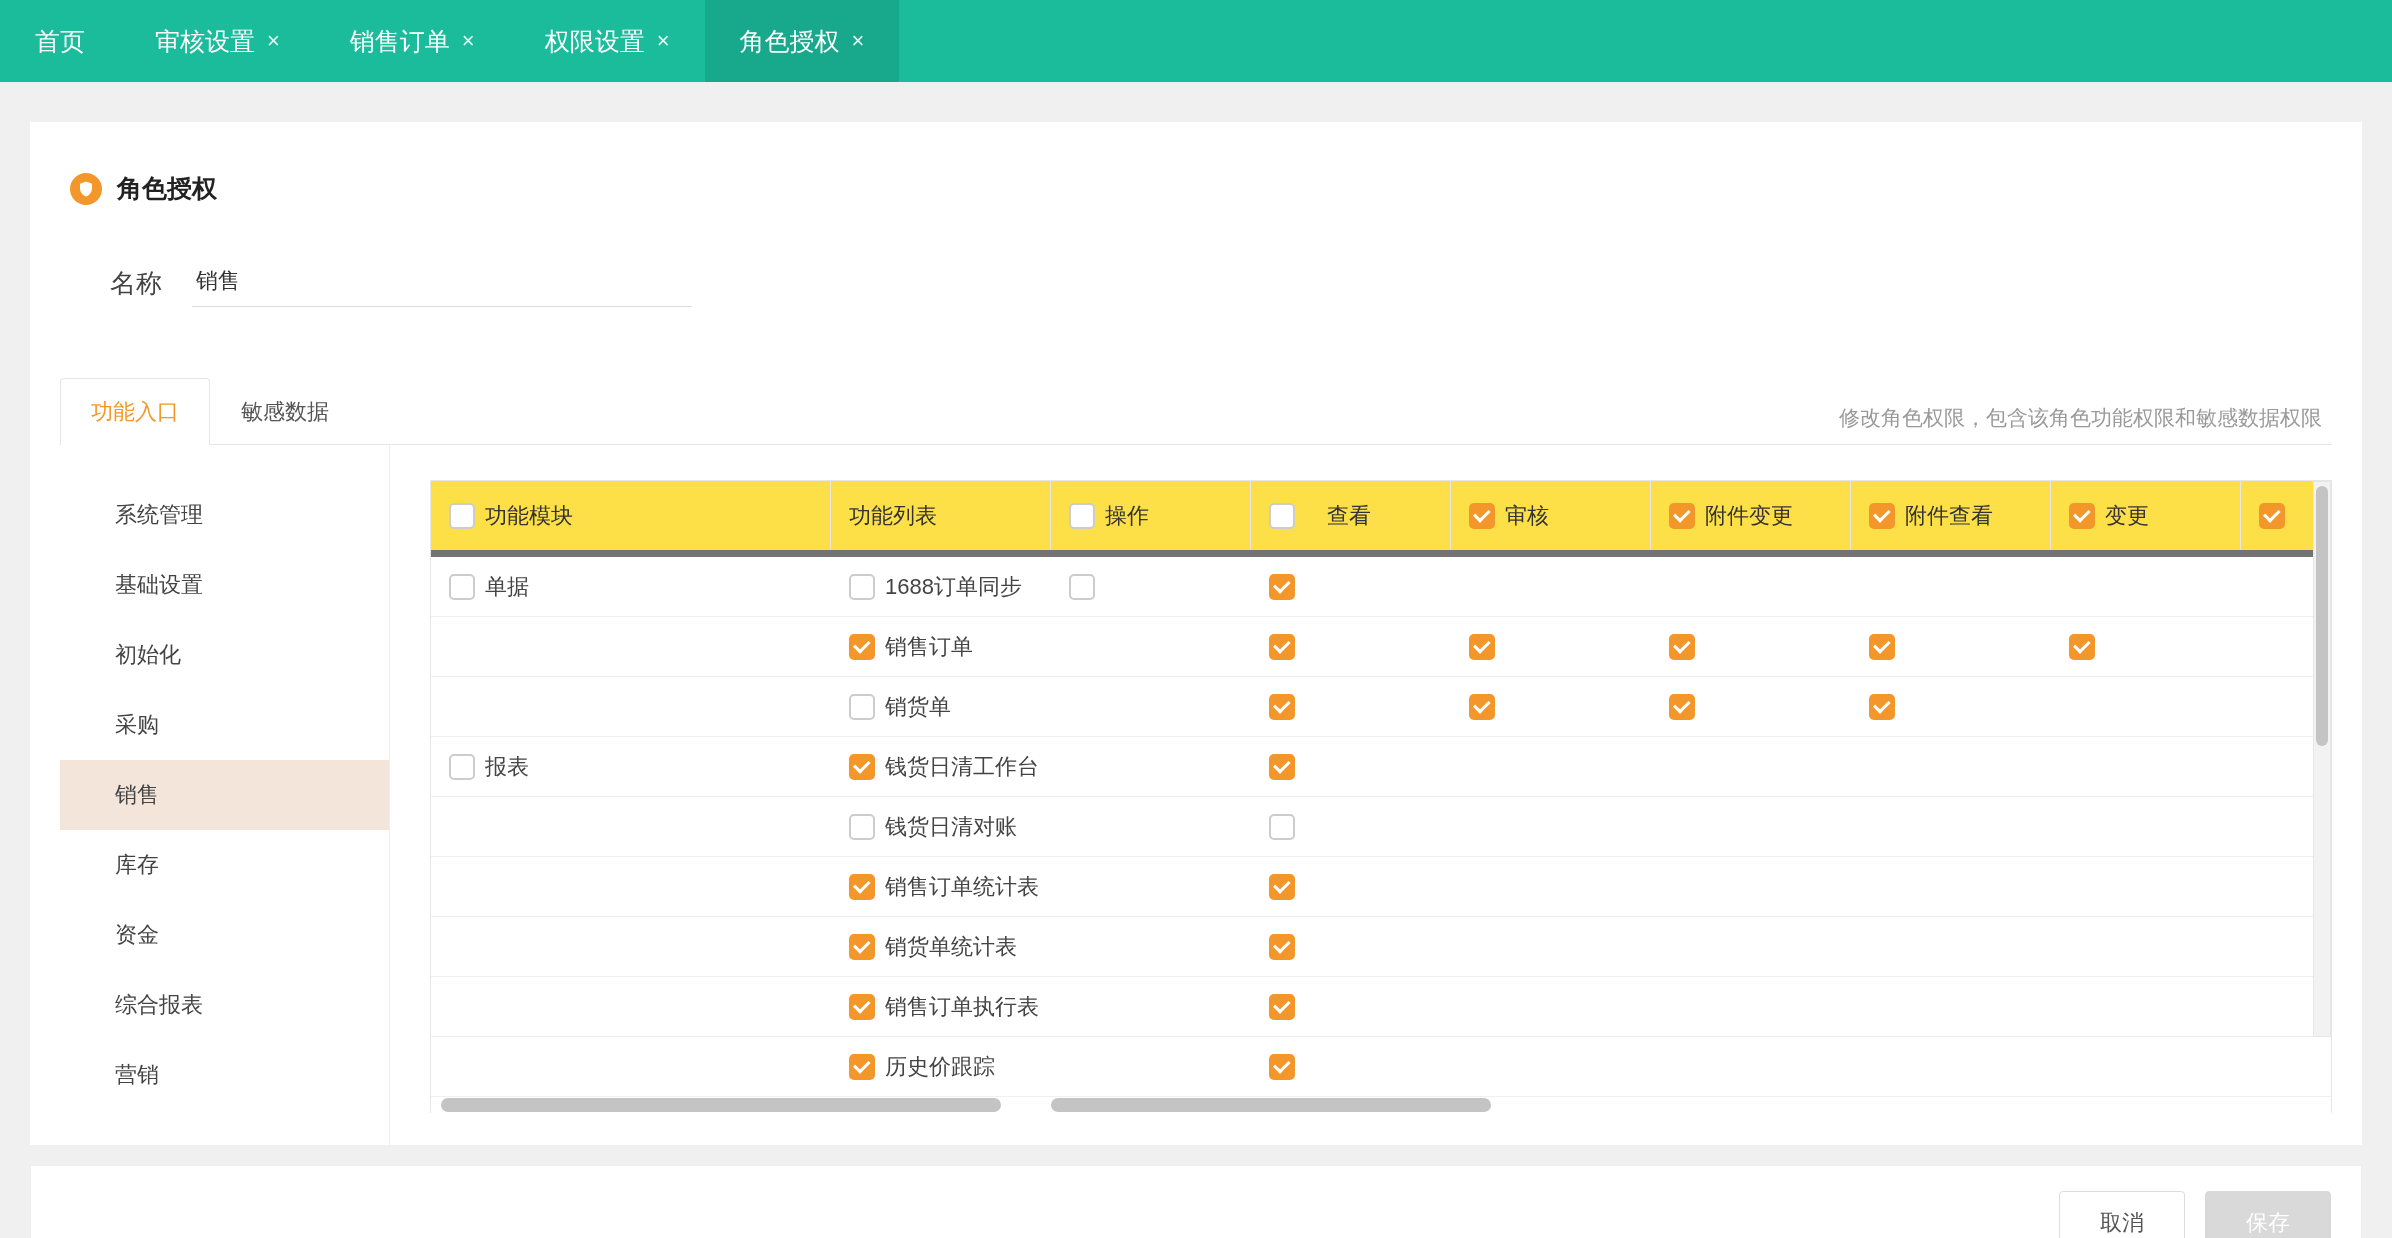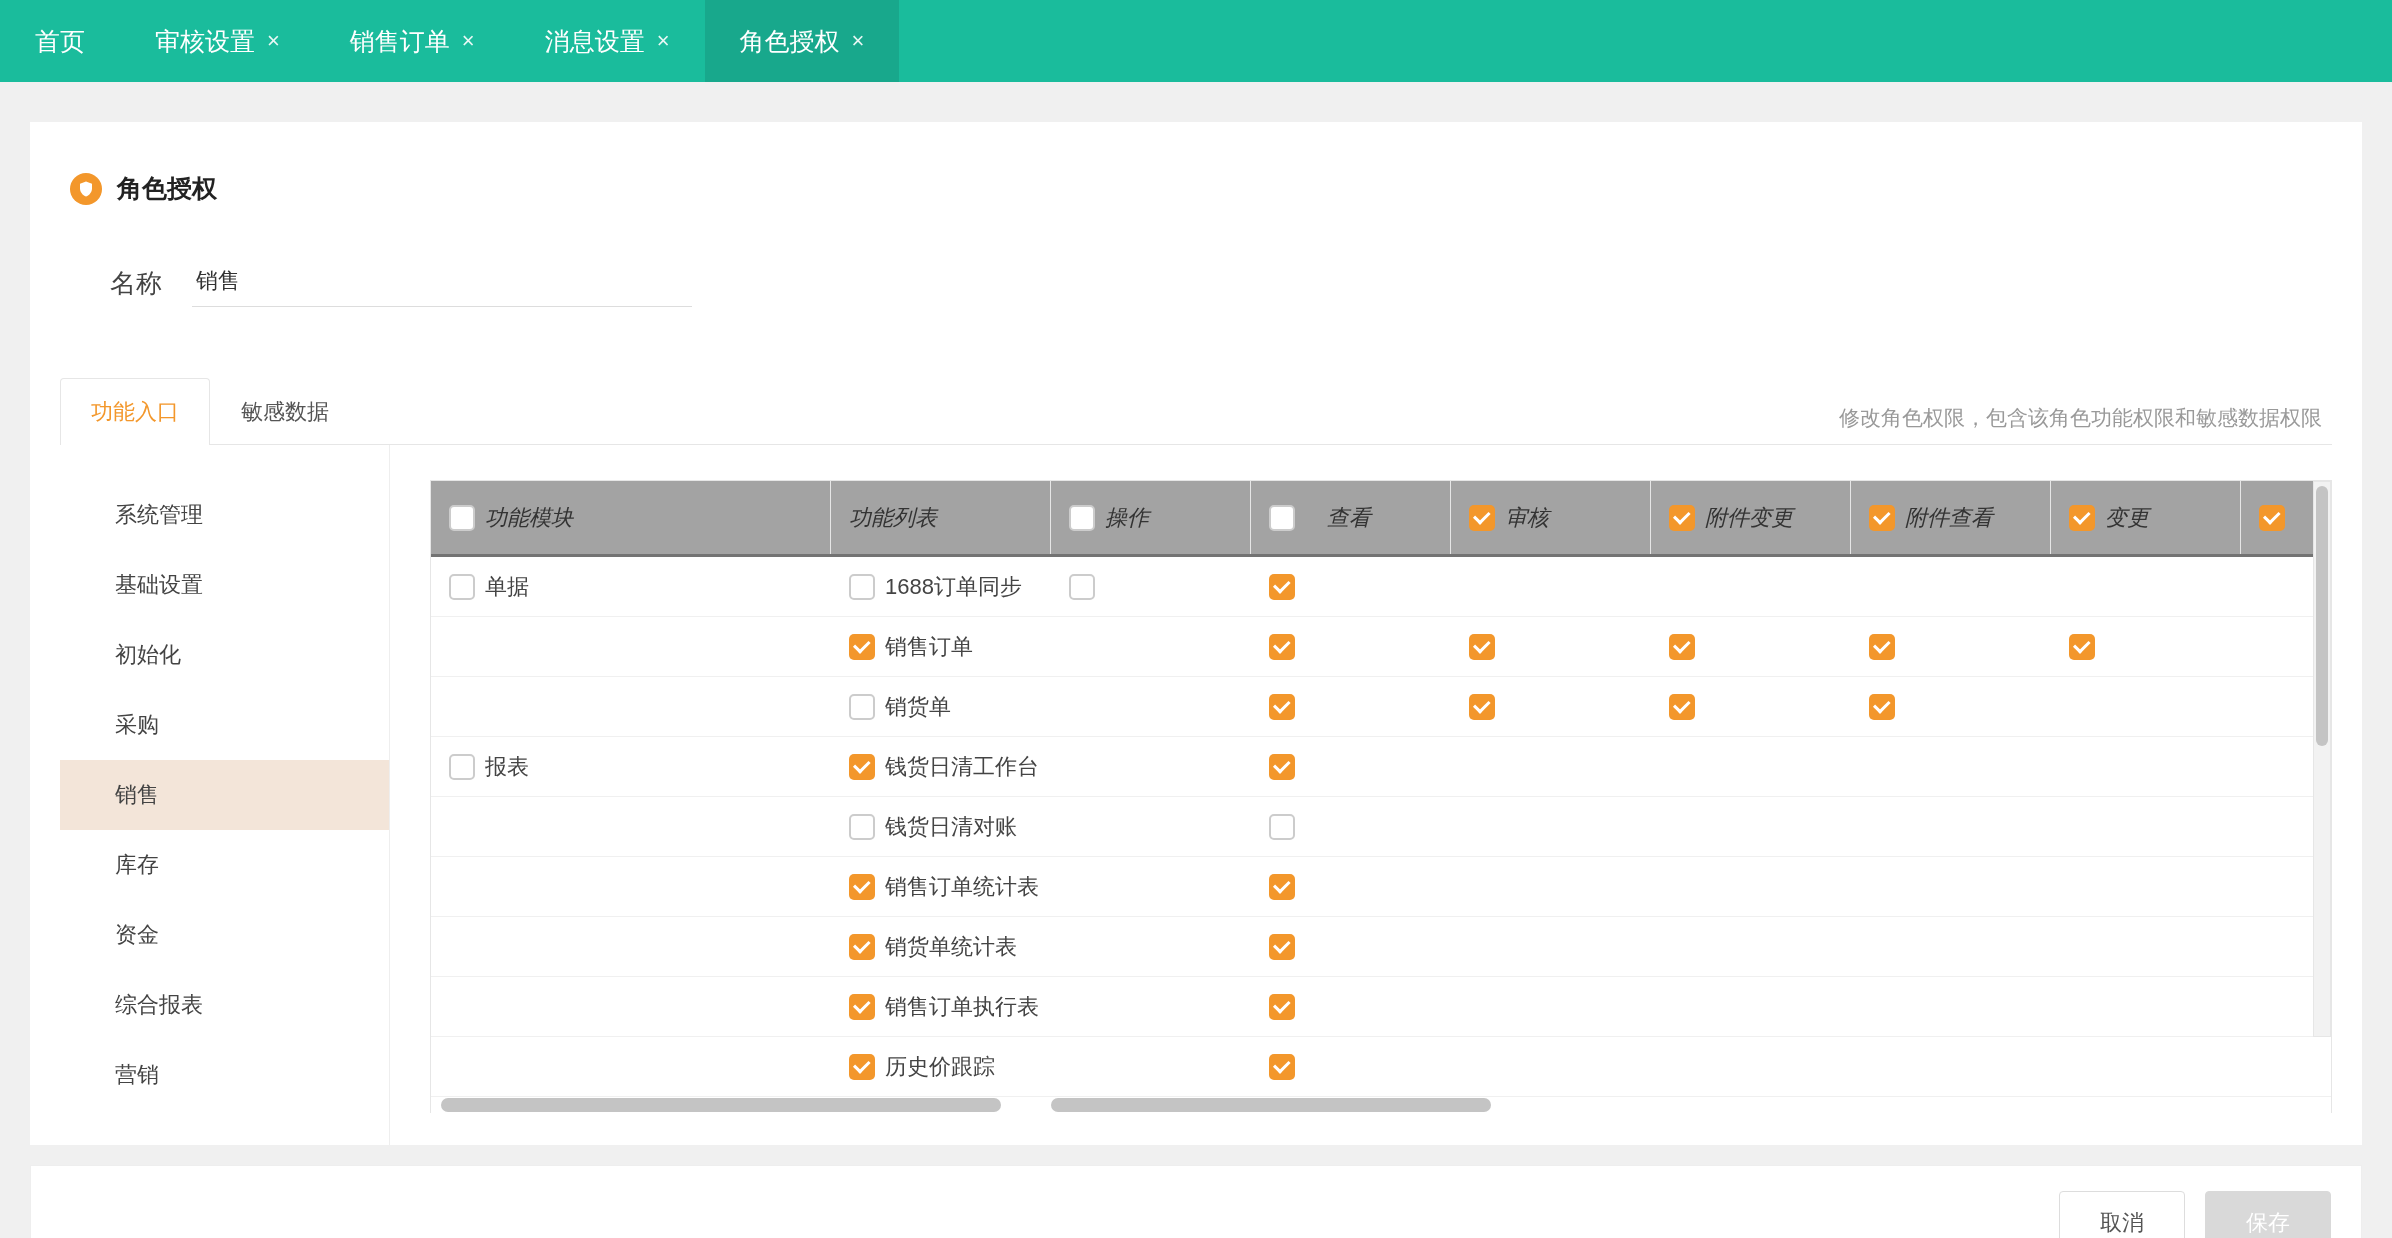--- a/index.html
+++ b/index.html
@@ -37,21 +37,21 @@
 .perm-body { display: flex; }
 
 
 .sidebar { width: 330px; border-right: 1px solid #eee; padding: 35px 0; }
 .side-item { padding: 20px 0 20px 55px; font-size: 22px; color: #444; cursor: pointer; }
 .side-item.active { background: #f3e5d9; }
 
 
 .table-area { flex: 1; padding: 35px 0 0 40px; position: relative; overflow: hidden; }
 .perm-table { border: 1px solid #e6e6e6; border-bottom: none; width: 100%; position: relative; }
-.thead { display: flex; background: #a3a3a3; border-bottom: 3px solid #737373; height: 76px; font-style: italic; }
+.thead { display: flex; background: #fde047; border-bottom: 7px solid #737373; height: 76px; }
 .th { display: flex; align-items: center; padding: 0 18px; font-size: 22px; color: #333; border-right: 1px solid #e6e6e6; gap: 10px; font-weight: 500; }
 .tbody .tr { display: flex; border-bottom: 1px solid #f0f0f0; height: 60px; }
 .td { display: flex; align-items: center; padding: 0 18px; font-size: 22px; color: #444; gap: 10px; white-space: nowrap; overflow: hidden; }
 
 .col-module { width: 400px; flex-shrink: 0; }
 .col-func   { width: 220px; flex-shrink: 0; text-align: center; }
 .col-op     { width: 200px; flex-shrink: 0; }
 .col-view   { width: 200px; flex-shrink: 0; gap: 32px; }
 .col-audit  { width: 200px; flex-shrink: 0; }
 .col-att1   { width: 200px; flex-shrink: 0; }
@@ -87,21 +87,21 @@
     </div>
     <div class="top-tab">
       <span>审核设置</span>
       <span class="tab-close">×</span>
     </div>
     <div class="top-tab">
       <span>销售订单</span>
       <span class="tab-close">×</span>
     </div>
     <div class="top-tab">
-      <span>消息设置</span>
+      <span>权限设置</span>
       <span class="tab-close">×</span>
     </div>
     <div class="top-tab active">
       <span>角色授权</span>
       <span class="tab-close">×</span>
     </div>
   </div>
 
 <div class="page-wrap">
   <div class="card">

